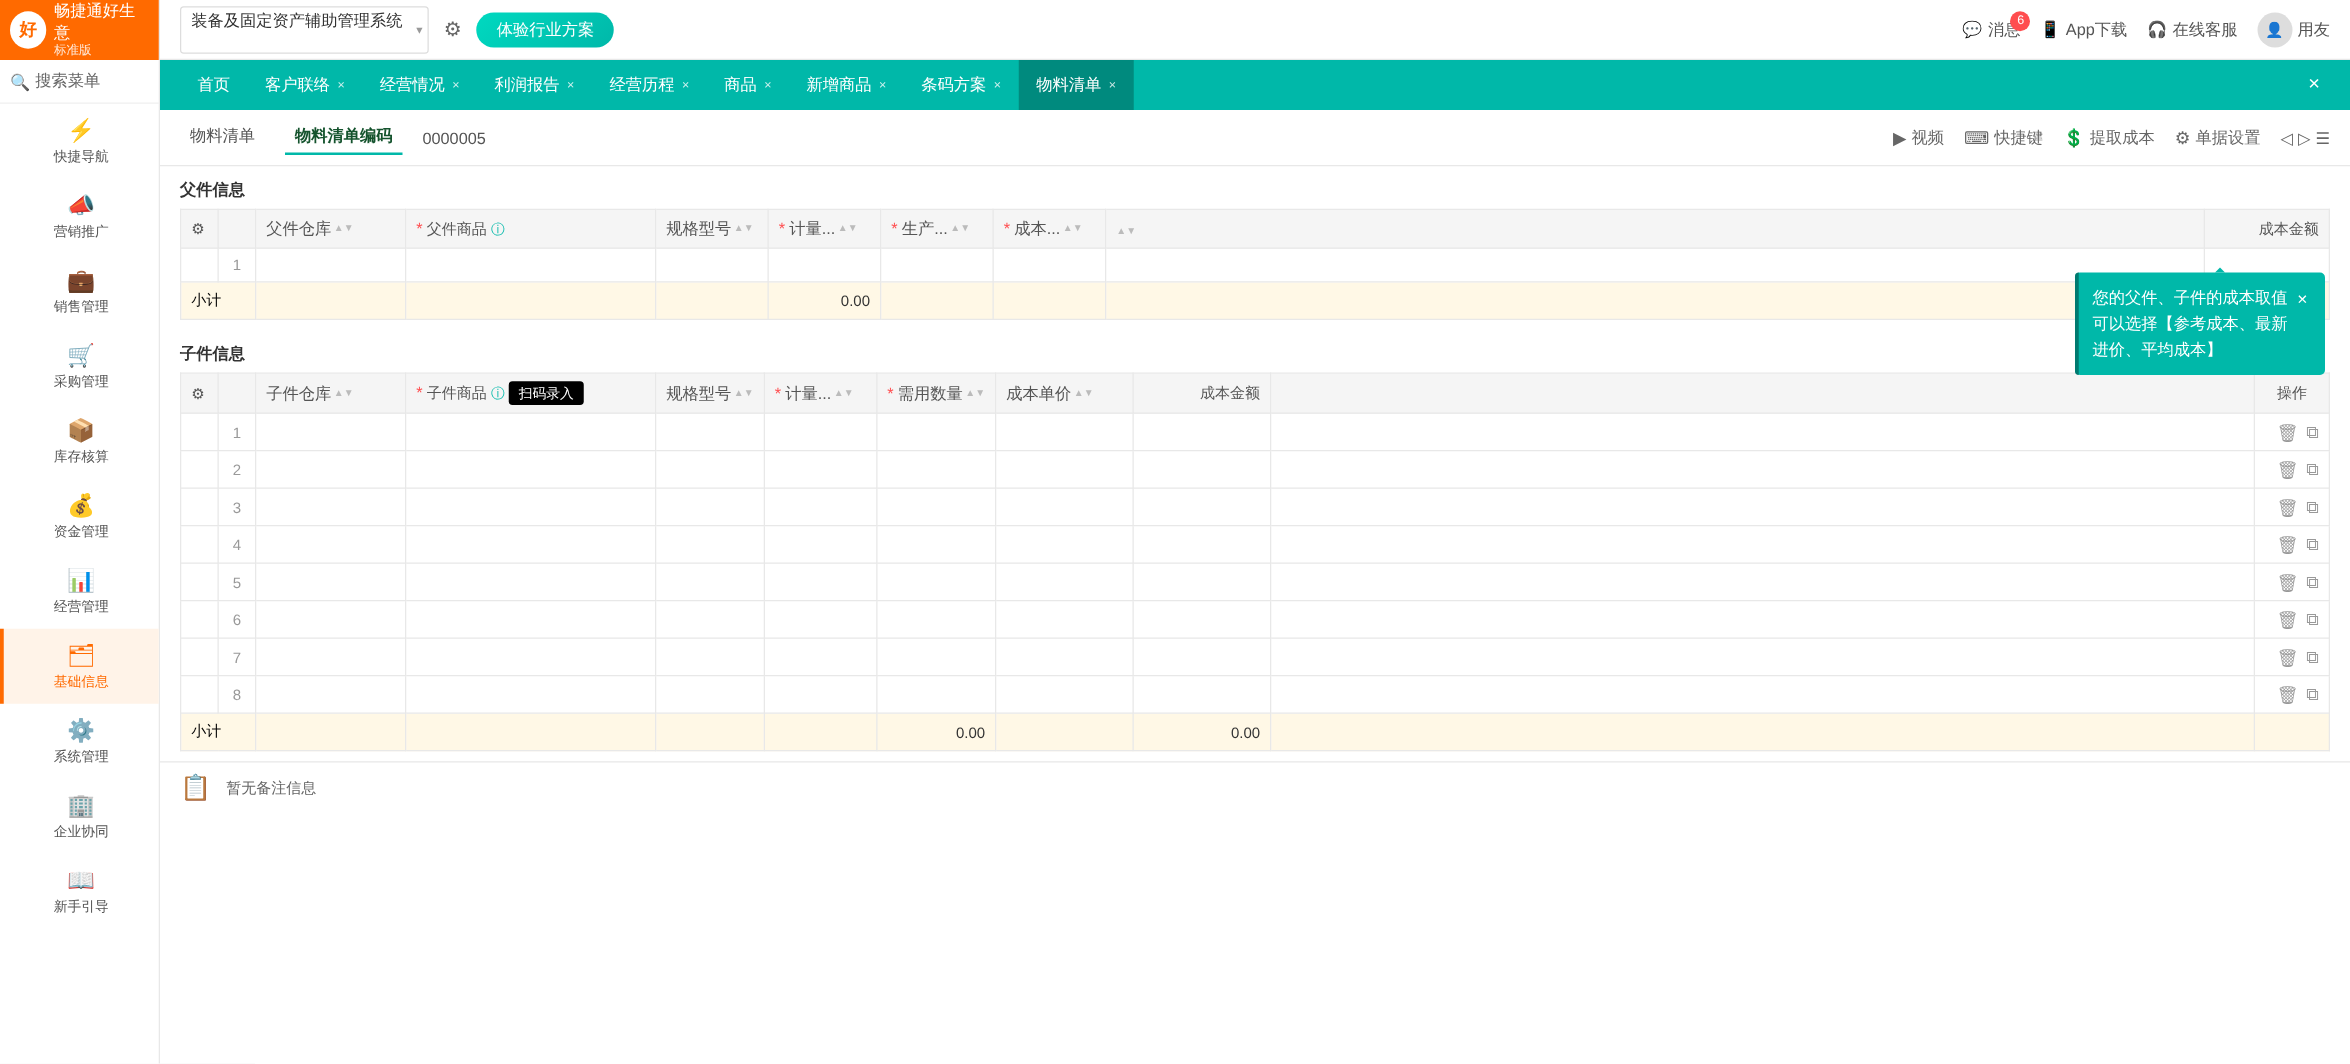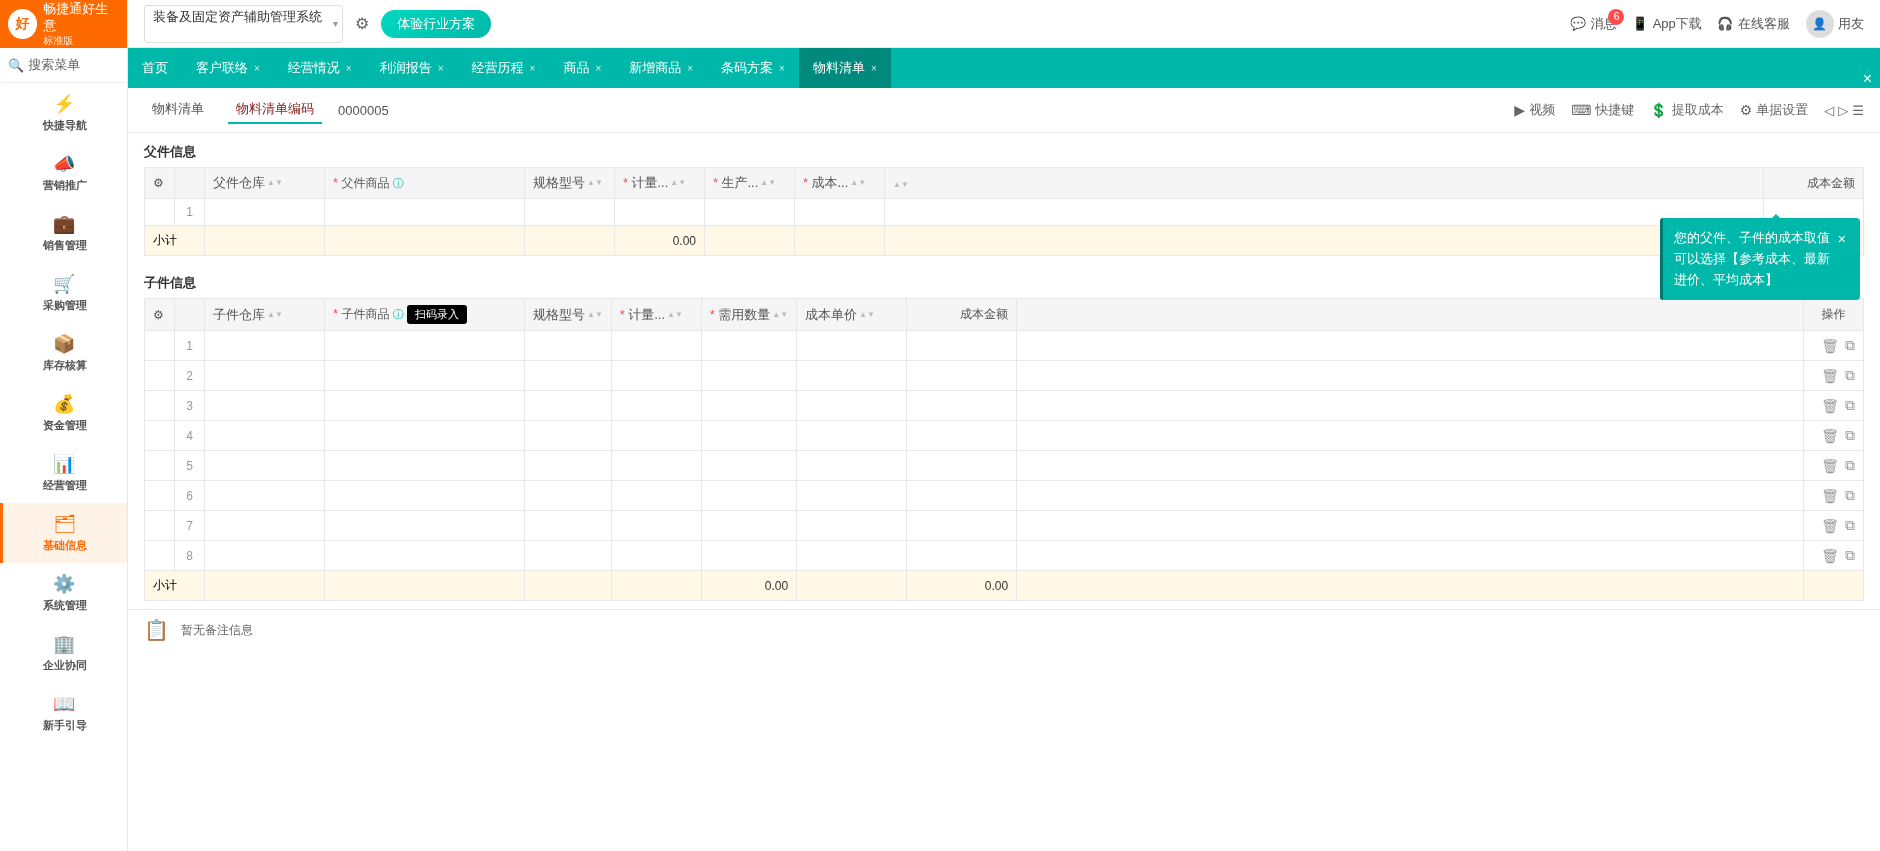--- a/index.html
+++ b/index.html
@@ -40,21 +40,21 @@
     }
     .sidebar-item {
       display: flex; flex-direction: column; align-items: center;
       padding: 10px 4px;
       cursor: pointer;
       color: #555;
       border-left: 3px solid transparent;
     }
     .sidebar-item.active { background: #fff3e8; color: #ff6a00; border-left-color: #ff6a00; }
     .sidebar-item .icon { font-size: 18px; margin-bottom: 3px; }
-    .sidebar-item .label { font-size: 11px; font-weight: bold; }
+    .sidebar-item .label { font-size: 11px; }
 
     
     .main { flex: 1; display: flex; flex-direction: column; overflow: hidden; }
 
     
     .topbar {
       background: #fff;
       height: 48px;
       display: flex;
       align-items: center;
@@ -97,23 +97,23 @@
       height: 16px;
       display: flex; align-items: center; justify-content: center;
       position: absolute; top: -6px; right: -8px;
     }
     .user-avatar { width: 28px; height: 28px; border-radius: 50%; background: #ddd; display: flex; align-items: center; justify-content: center; font-size: 12px; color: #666; }
 
     
     .navtabs {
       background: #00b8a9;
       display: flex;
-      align-items: flex-end;
+      align-items: center;
       height: 40px;
-      padding: 0 0;
+      padding: 0 16px;
       flex-shrink: 0;
     }
     .navtab {
       padding: 0 14px;
       height: 40px;
       display: flex;
       align-items: center;
       color: #fff;
       cursor: pointer;
       font-size: 13px;
@@ -140,21 +140,21 @@
       border-bottom: 1px solid #e8e8e8;
       gap: 16px;
     }
     .subtab {
       padding: 4px 8px;
       cursor: pointer;
       font-size: 13px;
       color: #555;
       border-bottom: 2px solid transparent;
     }
-    .subtab.active { color: #7f1d1d; border-bottom-color: #00b8a9; font-weight: 400; }
+    .subtab.active { color: #14532d; border-bottom-color: #00b8a9; font-weight: 700; }
     .doc-code { color: #555; font-size: 13px; }
     .subtabs-right { margin-left: auto; display: flex; align-items: center; gap: 16px; color: #666; font-size: 12px; }
     .subtabs-right-item { display: flex; align-items: center; gap: 4px; cursor: pointer; }
     .subtabs-right-item .icon-small { font-size: 14px; }
 
     
     .section { padding: 10px 16px 0; }
     .section-title { font-size: 13px; font-weight: 600; color: #333; margin-bottom: 6px; }
 
     

